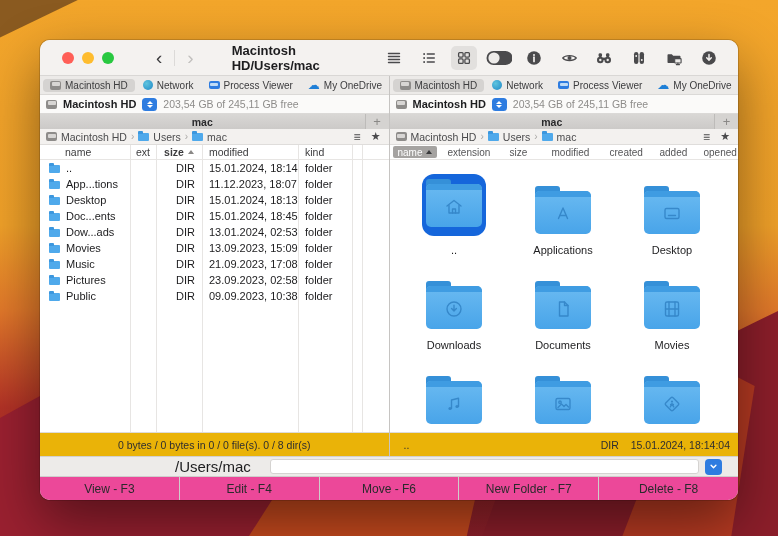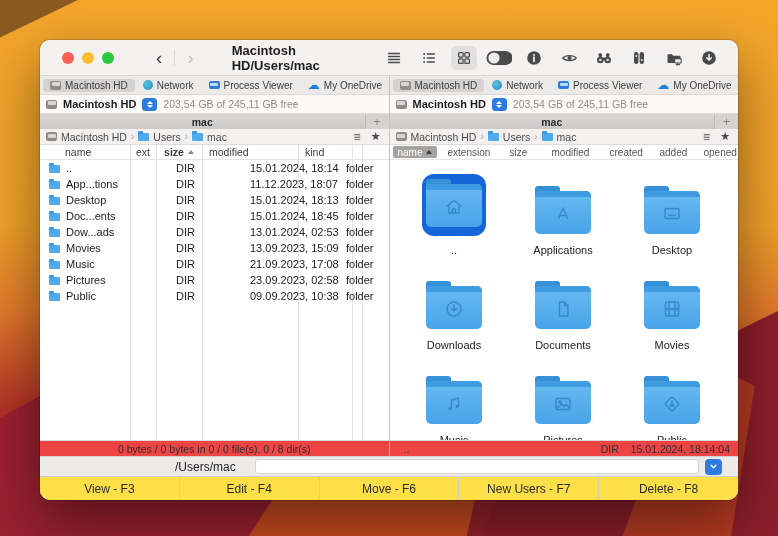--- a/index.html
+++ b/index.html
@@ -77,21 +77,21 @@
   .lheader, .lrow { position:relative; z-index:2; display:grid; grid-template-columns:90px 26px 46px 96px 54px 1fr; align-items:center; }
   .lheader { height:15px; border-bottom:1px solid #E7E5E3; font-size:10.5px; color:#3C3C3E; }
   .lh-name { padding-left:25px; }
   .lh-ext { text-align:center; }
   .lh-size { text-align:center; font-weight:700; display:flex; align-items:center; justify-content:center; gap:4px; }
   .caret-up { width:0; height:0; border-left:3px solid transparent; border-right:3px solid transparent; border-bottom:4px solid #8A8886; }
   .lh-mod, .lh-kind { padding-left:7px; }
   .lrow { height:16px; font-size:11px; color:#1C1C1E; }
   .lc-name { display:flex; align-items:center; gap:6px; padding-left:9px; overflow:hidden; white-space:nowrap; }
   .lc-size { text-align:right; padding-right:7px; }
-  .lc-mod, .lc-kind { white-space:nowrap;margin-left:48px; }
+  .lc-mod, .lc-kind { padding-left:7px; white-space:nowrap; }
 
   
   .rheader { position:relative; z-index:2; height:15px; border-bottom:1px solid #E7E5E3; display:flex; align-items:center; font-size:10px; color:#55555 7; color:#555557; overflow:hidden; }
   .rh { flex:none; padding-left:6px; white-space:nowrap; }
   .rh.c0 { width:52px; padding-left:3px; }
   .rh.c1 { width:62px; } .rh.c2 { width:42px; } .rh.c3 { width:58px; } .rh.c4 { width:50px; } .rh.c5 { width:44px; } .rh.c6 { width:46px; }
   .sortpill { display:inline-flex; align-items:center; gap:3px; background:#A5A3A1; color:#fff; border-radius:2px; padding:0 5px; height:12px; font-size:10px; }
   .sortpill .caret-up { border-bottom-color:#3A3A3C; }
 
   
@@ -100,34 +100,34 @@
   .iconwrap { height:62px; display:flex; align-items:flex-end; justify-content:center; padding-bottom:2px; border-radius:12px; }
   .iconwrap.selbg { background:#1566DB; width:64px; height:62px; align-items:center; padding-bottom:0; }
   .bfolder { width:56px; height:43px; position:relative; }
   .bfolder .ftab { position:absolute; top:-5px; left:0; width:25px; height:10px; border-radius:3px 3px 0 0; background:#3590D8; }
   .bfolder .fbody { position:absolute; inset:0; border-radius:5px; background:linear-gradient(180deg,#6ABAF1 0%,#48A4E9 100%); }
   .bfolder .fbody::before { content:""; position:absolute; top:0; left:0; right:0; height:6px; border-radius:5px 5px 0 0; background:#3F9CE2; }
   .bfolder svg.glyph { position:absolute; left:50%; top:54%; transform:translate(-50%,-50%); stroke:#2E7FC2; stroke-width:1.4; fill:none; opacity:.8; stroke-linecap:round; stroke-linejoin:round; }
   .glabel { margin-top:8px; font-size:11px; color:#1D1D1F; }
 
   
-  .statusbar { height:16px; background:#ef4444; border-top:1px solid #DDDBD9; font-size:10.5px; color:#2E2E30; display:flex; align-items:center; flex:none; }
+  .statusbar { height:24px; background:#eab308; border-top:1px solid #DDDBD9; font-size:10.5px; color:#2E2E30; display:flex; align-items:center; flex:none; }
   .statusbar.center { justify-content:center; }
   .rstat-name { padding-left:14px; }
   .rstat-right { margin-left:auto; display:flex; gap:12px; padding-right:8px; }
 
   
   .cmdline { height:20px; background:#EDEBE9; border-top:1px solid #D2D0CE; display:flex; align-items:center; padding:0 16px 0 0; flex:none; }
   .cmd-spacer { width:135px; flex:none; }
-  .cmd-label { font-size:12px; color:#1D1D1F; margin-right:19px; white-space:nowrap; }
+  .cmd-label { font-size:15px; color:#1D1D1F; margin-right:19px; white-space:nowrap; }
   .cmd-input { flex:1; height:15px; background:#fff; border:1px solid #D5D3D1; border-radius:3px; font-size:11px; padding:0 4px; outline:none; margin-right:6px; font-family:"Liberation Sans","DejaVu Sans",sans-serif; }
   .cmd-drop { width:17px; height:16px; border-radius:4px; background:#2E7CE0; border:none; display:flex; align-items:center; justify-content:center; flex:none; }
 
   
-  .fkeys { height:24px; background:#fde047; border-top:1px solid #CFCDCB; display:flex; flex:none; }
+  .fkeys { height:24px; background:#ec4899; border-top:1px solid #CFCDCB; display:flex; flex:none; }
   .fkey { flex:1; display:flex; align-items:center; justify-content:center; font-size:12px; color:#2A2A2C; border-right:1px solid #CFCDCB; background:transparent; }
   .fkey:last-child { border-right:none; }
 </style>
 </head>
 <body>
 
 <div class="wallpaper">
   <div class="wp-poly wp1"></div>
   <div class="wp-poly wp2"></div>
   <div class="wp-poly wp3"></div>
@@ -610,17 +610,17 @@
       <svg width="11" height="11" viewBox="0 0 16 16">
           <path d="M4.5 6.2L8 9.8l3.5-3.6" stroke="#fff" stroke-width="2" fill="none" stroke-linecap="round" stroke-linejoin="round"></path>
         </svg>
     </button>
   </div>
 
   <div class="fkeys">
     <div class="fkey">View - F3</div>
     <div class="fkey">Edit - F4</div>
     <div class="fkey">Move - F6</div>
-    <div class="fkey">New Users - F7</div>
+    <div class="fkey">New Folder - F7</div>
     <div class="fkey">Delete - F8</div>
   </div>
 
 </div>
 
 </body></html>

